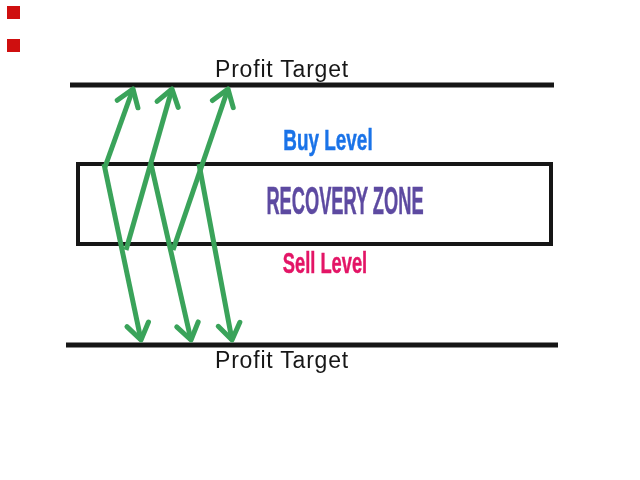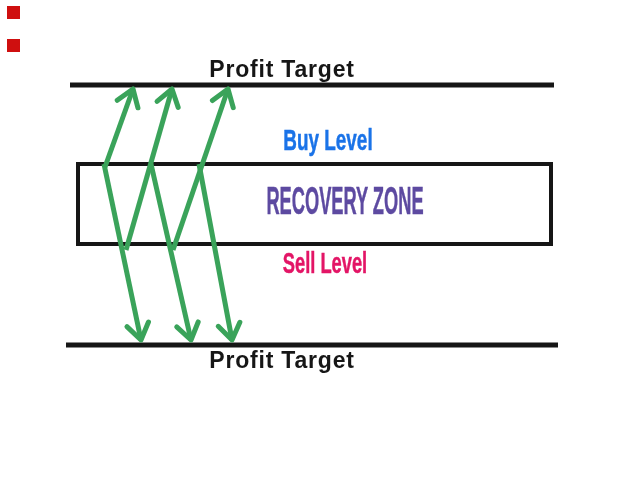--- a/index.html
+++ b/index.html
@@ -18,21 +18,21 @@
     height: 480px;
     background: var(--background);
     overflow: hidden;
     font-family: "Liberation Sans", sans-serif;
   }
   .diagram-svg { position: absolute; left: 0; top: 0; }
   .label { position: absolute; line-height: 1; white-space: nowrap; text-align: center; }
   .profit-label {
     color: var(--ink);
     font-size: 23px;
-    font-weight: bold;
+    font-weight: normal;
     letter-spacing: 0.8px;
   }
   .profit-top    { left: 132px; top: 58px;  width: 300px; }
   .profit-bottom { left: 132px; top: 349px; width: 300px; }
   .condensed { font-weight: bold; -webkit-text-stroke: 0.5px currentColor; }
   .buy-label {
     color: var(--blue);
     font-size: 30px;
     left: 178px; top: 125px; width: 300px;
     transform: scaleX(0.63);

